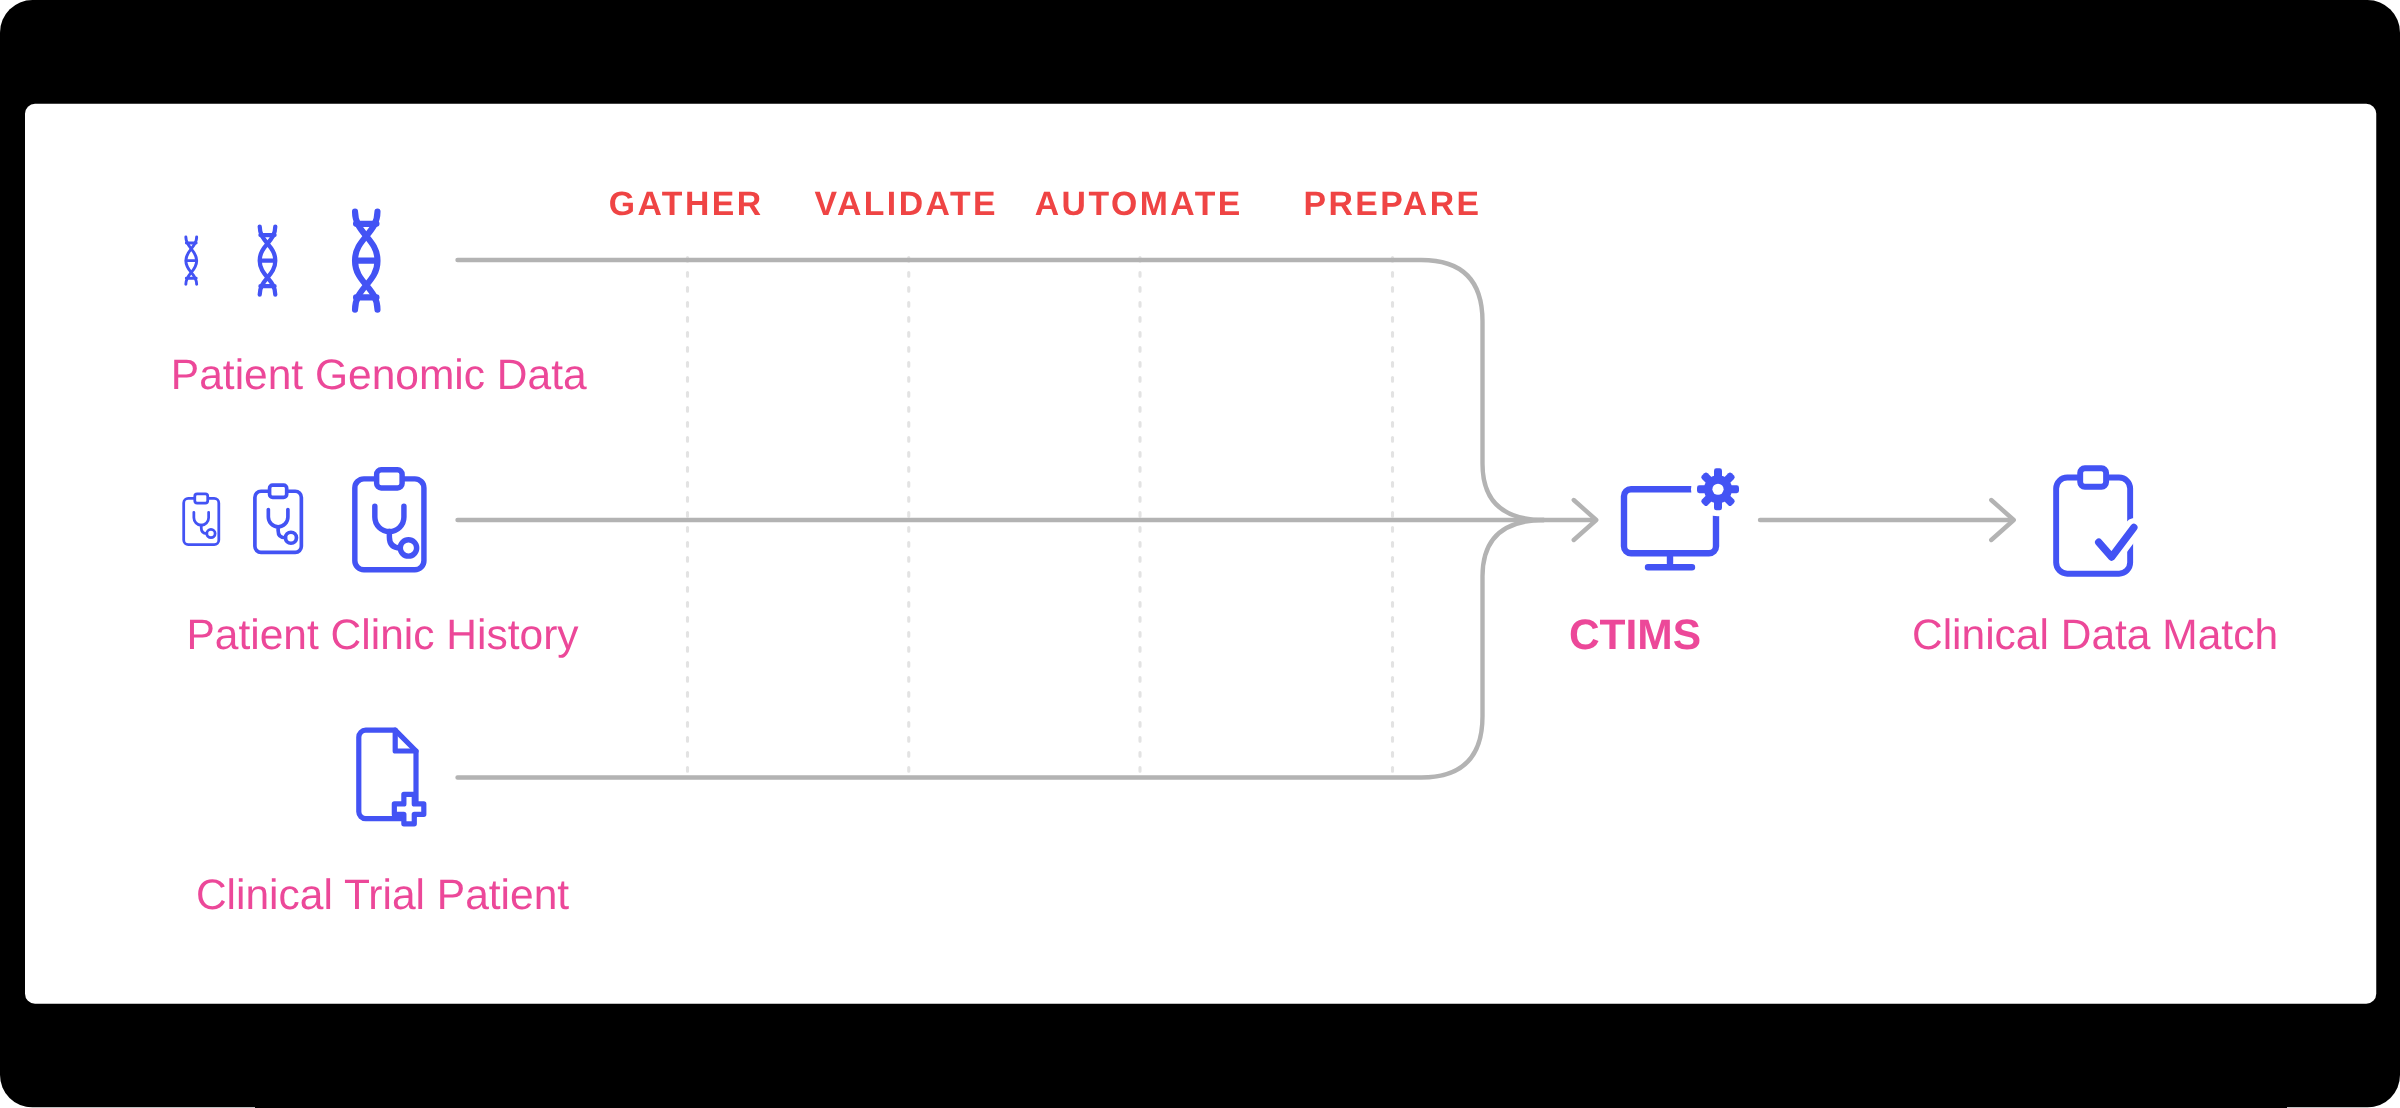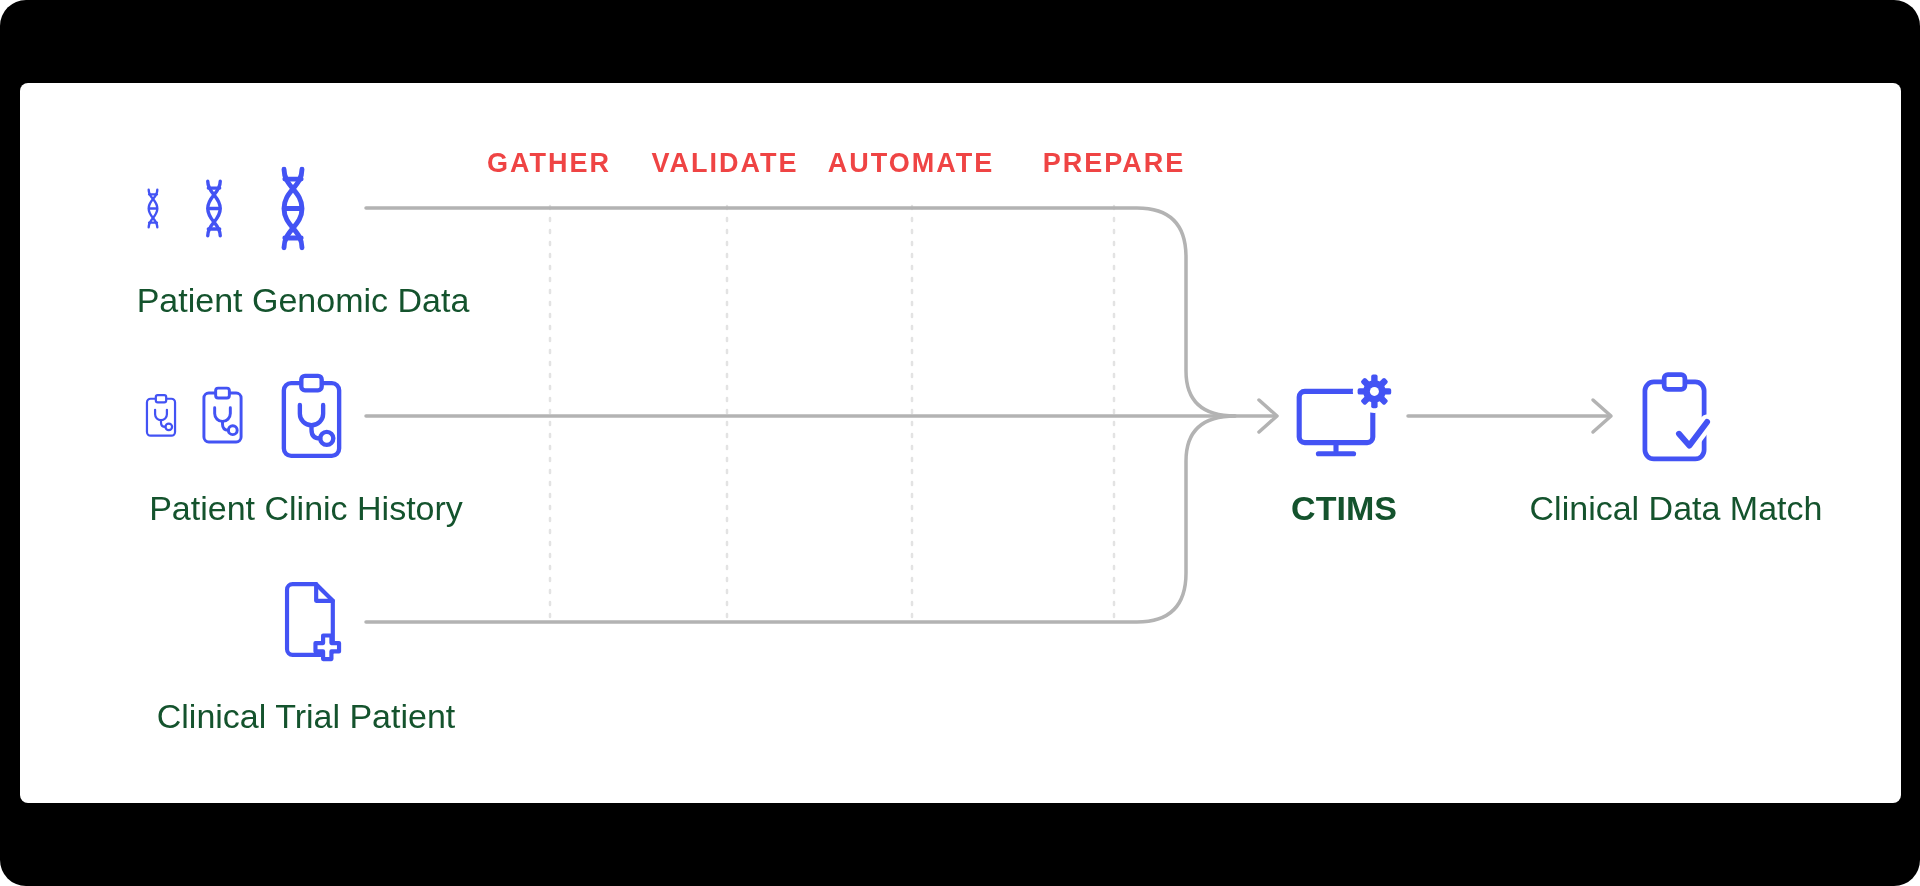--- a/index.html
+++ b/index.html
@@ -38,21 +38,21 @@
   .stage-label {
     position:absolute; top:148px;
     transform:translateX(-50%);
     font-size:27px; font-weight:700;
     letter-spacing:2px;
     color:#ef4444; white-space:nowrap;
   }
   .node-label {
     position:absolute;
     transform:translateX(-50%);
-    font-size:34px; color:#14532d;
+    font-size:34px; color:#ec4899;
     white-space:nowrap;
   }
   .node-label.bold { font-weight:700; }
   .icon { position:absolute; display:block; }
   .hidden-defs { position:absolute; width:0; height:0; overflow:hidden; }
 </style>
 </head>
 <body>
 
 <div class="frame"></div>
@@ -142,18 +142,18 @@
 <div class="node-label" style="left:306px; top:489px">Patient Clinic History</div>
 
 <svg class="icon" style="left:280px; top:580px" width="64" height="86" viewBox="0 0 46 62">
     <use href="#doc-plus"></use>
   </svg>
 <div class="node-label" style="left:306px; top:697px">Clinical Trial Patient</div>
 
 <svg class="icon" style="left:1296px; top:372px" width="96" height="90" viewBox="0 0 60 56">
     <use href="#monitor-gear"></use>
   </svg>
-<div class="node-label bold" style="left:1344px; top:489px">CTIMS</div>
+<div class="node-label bold" style="left:1308px; top:489px">CTIMS</div>
 
 <svg class="icon" style="left:1639px; top:370px" width="74" height="95" viewBox="0 0 50 64">
     <use href="#clip-check"></use>
   </svg>
 <div class="node-label" style="left:1676px; top:489px">Clinical Data Match</div>
 
 </body></html>

